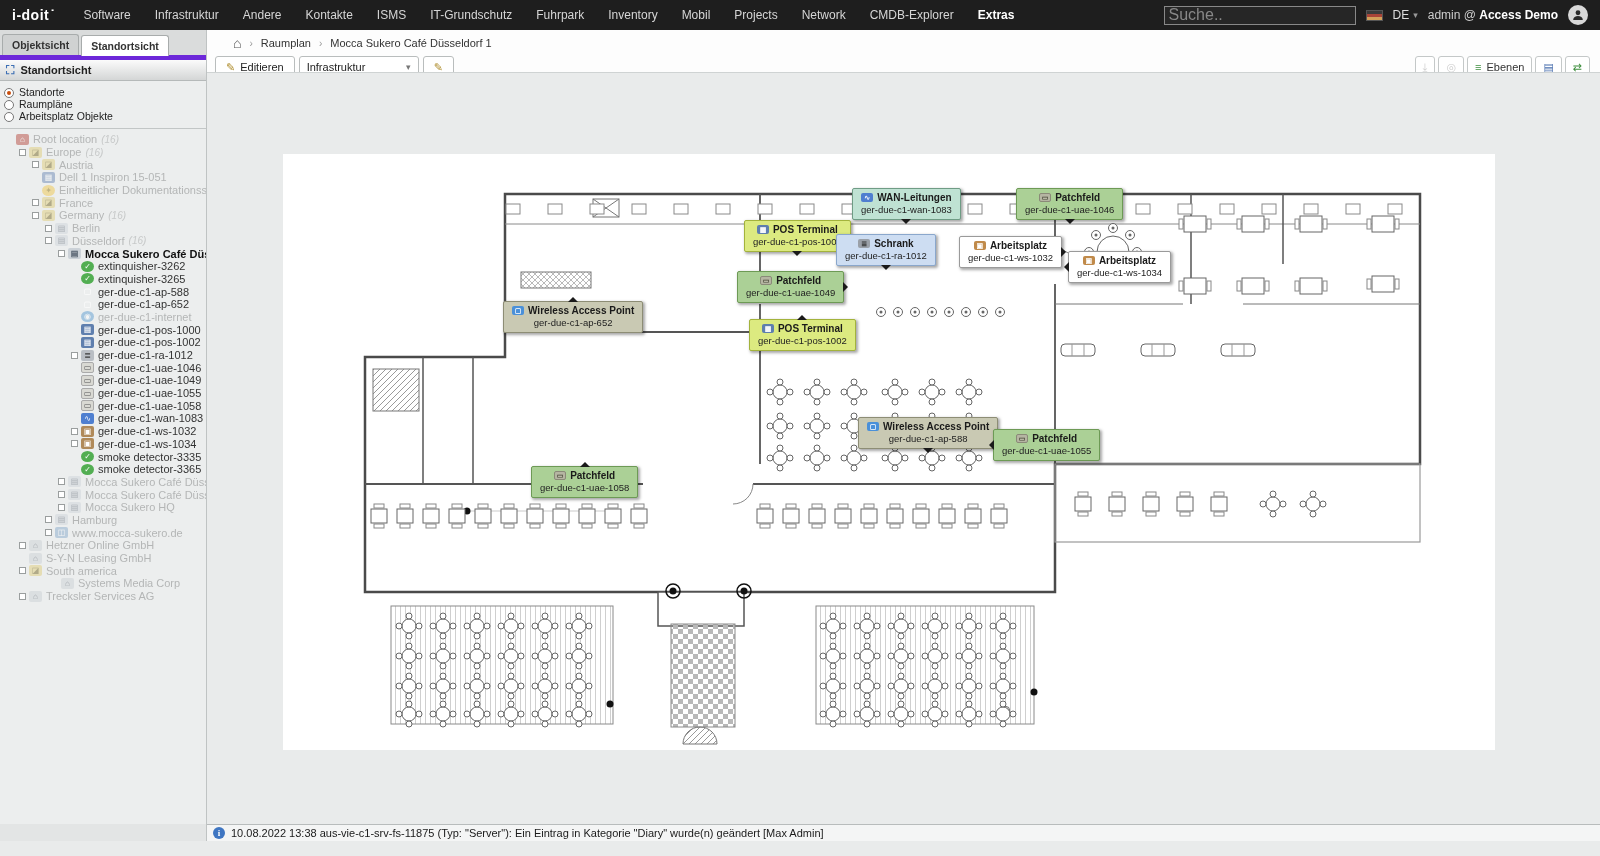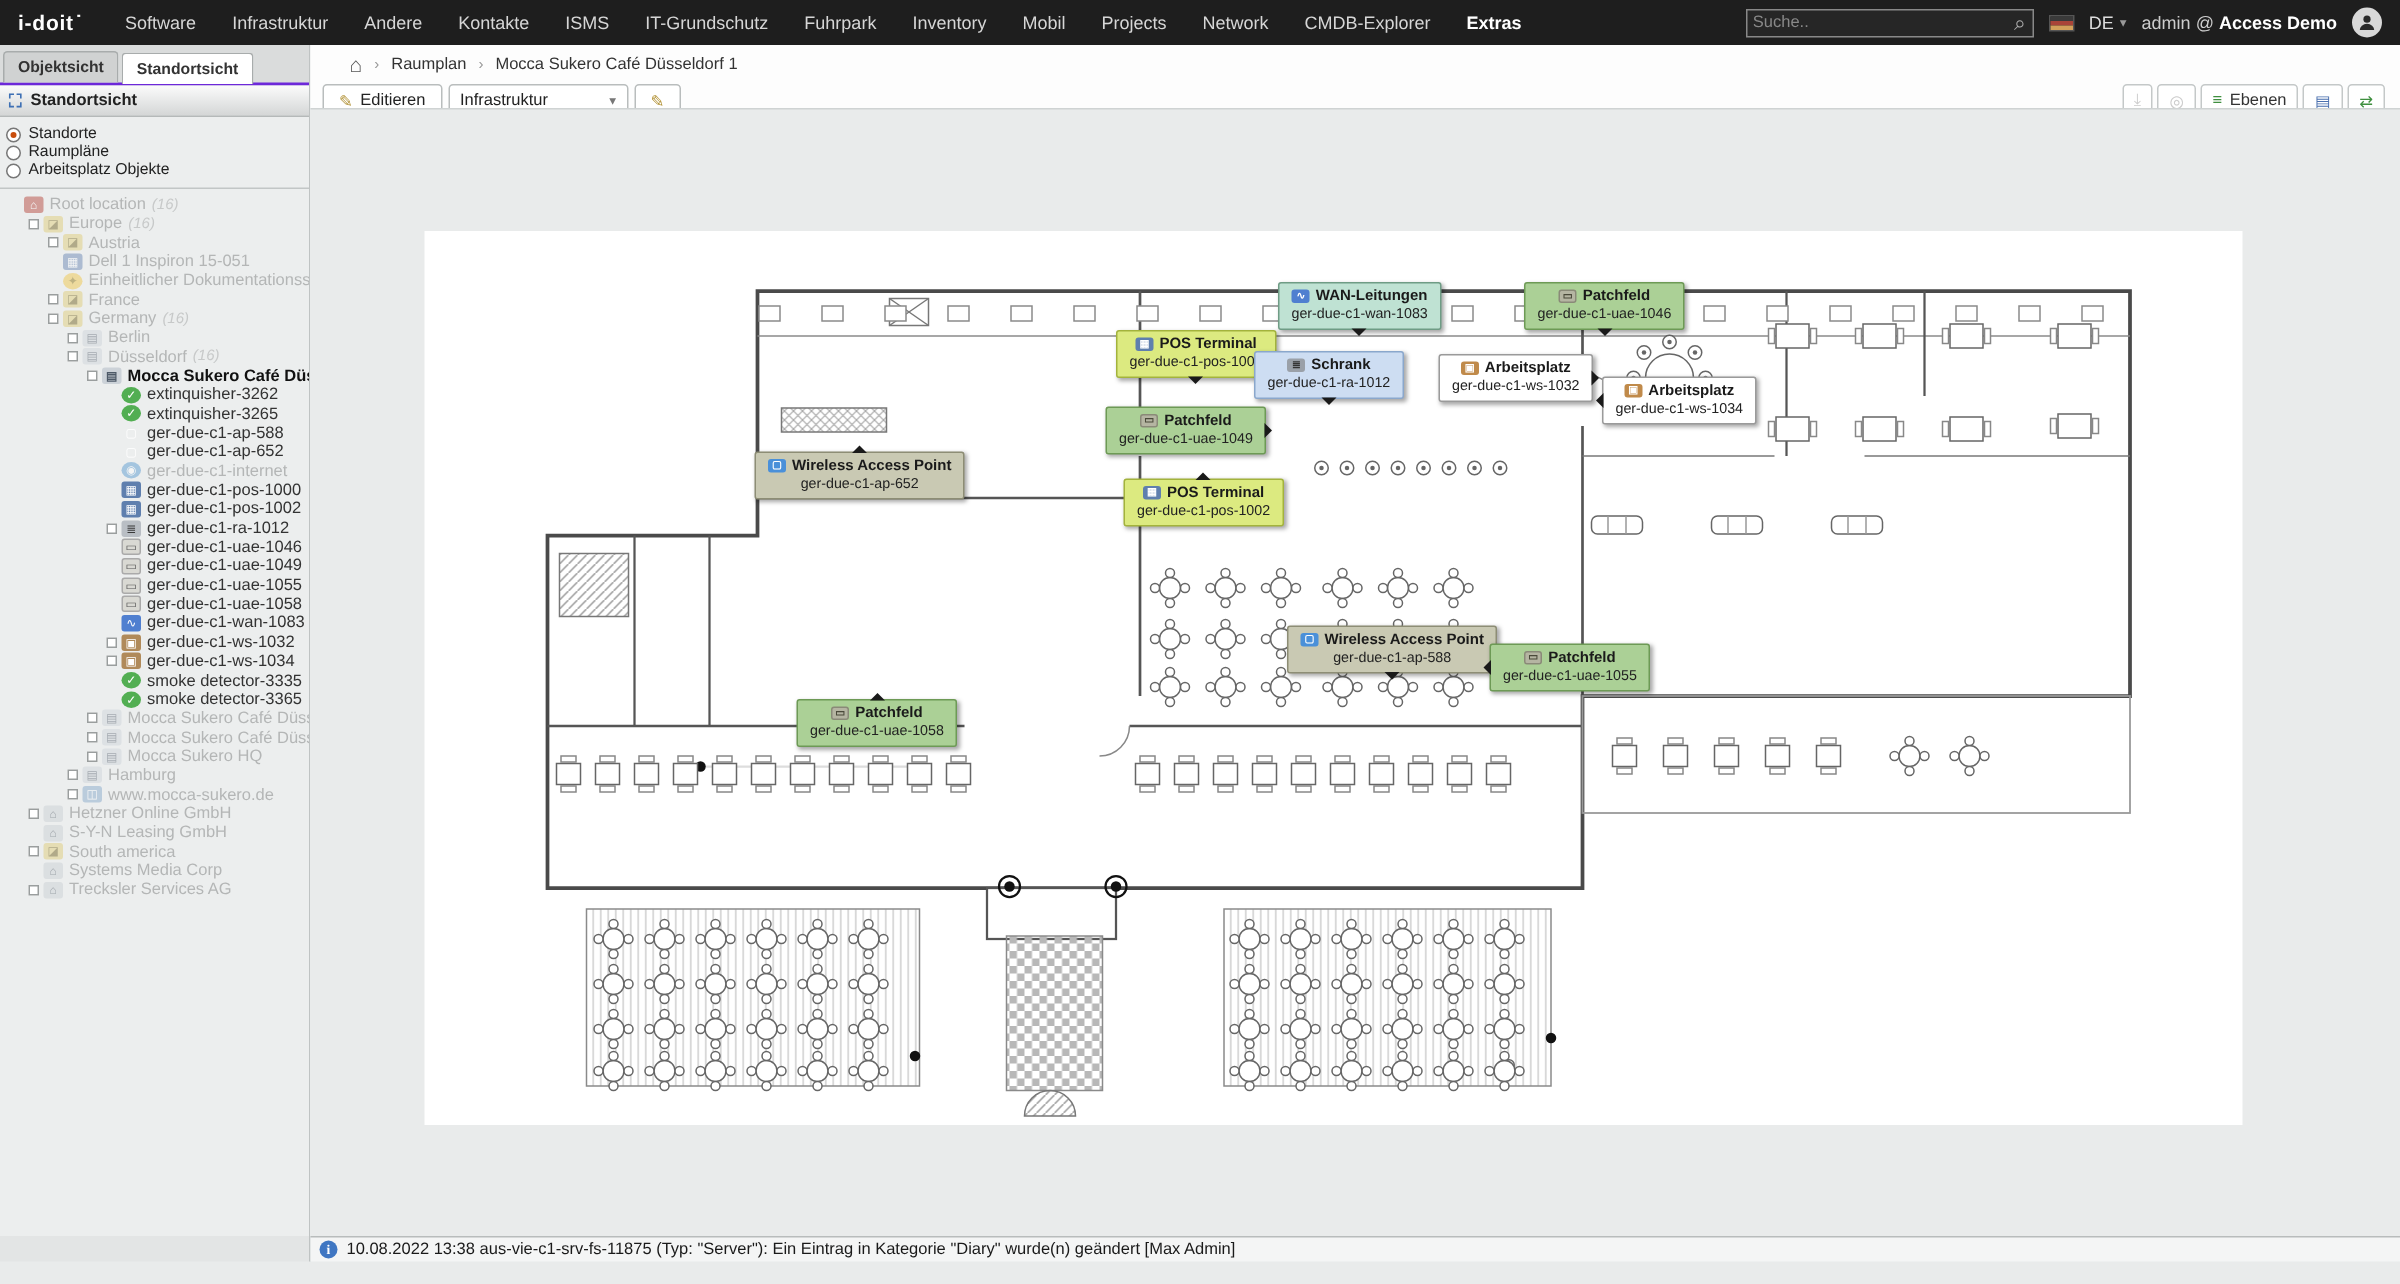--- a/index.html
+++ b/index.html
@@ -8,35 +8,35 @@
 
   
   .topnav{height:30px;background:#1e1e1e;display:flex;align-items:center;color:#ddd;font-size:12px;flex:0 0 30px}
   .logo{font-weight:bold;color:#fff;font-size:14px;padding:0 16px 0 12px;letter-spacing:.5px}
   .logo::after{content:"˙";margin-left:1px;color:#fff}
   .nav-items{display:flex;align-items:center;height:100%}
   .nav-item{padding:0 12px;height:100%;display:flex;align-items:center;cursor:pointer;color:#d6d6d6}
   .nav-item.active{font-weight:bold;color:#fff}
   .nav-right{margin-left:auto;display:flex;align-items:center;gap:10px;padding-right:12px}
   .searchbox{display:flex;align-items:center;border:1px solid #888;background:#262626;width:192px;height:19px;padding:0 4px}
-  .searchbox input{flex:1;background:transparent;border:0;outline:none;color:#ccc;font-size:11px}
+  .searchbox input{flex:1;background:transparent;border:0;outline:none;color:#ccc;font-size:16px}
   .searchbox input::placeholder{color:#888}
   .mag{color:#aaa;font-size:14px;line-height:14px;cursor:pointer}
   .flag{width:17px;height:11px;display:inline-flex;flex-direction:column;border:1px solid #555}
   .flag i{flex:1}.flag i:nth-child(1){background:#3a3a3a}.flag i:nth-child(2){background:#a94438}.flag i:nth-child(3){background:#d2a05a}
   .lang{color:#ddd;cursor:pointer;display:flex;align-items:center;gap:4px}
   .chev{font-size:9px;color:#999}
   .user{color:#ccc;cursor:pointer}.user b{color:#fff}
   .avatar{width:20px;height:20px;border-radius:50%;background:#d8d8d8;display:inline-flex;align-items:center;justify-content:center;cursor:pointer}
   .avatar svg{width:12px;height:12px;fill:#2a2a2a}
 
   
   .mainrow{flex:1;display:flex;min-height:0}
   .sidebar{width:207px;flex:0 0 207px;background:#e3e5e5;border-right:1px solid #bfc3c3;display:flex;flex-direction:column}
-  .side-tabs{display:flex;gap:2px;padding:4px 2px 0 2px;border-bottom:2px solid #6d28d9;background:#dadcdc}
+  .side-tabs{display:flex;gap:2px;padding:4px 2px 0 2px;border-bottom:5px solid #6d28d9;background:#dadcdc}
   .side-tab{font-size:10.5px;font-weight:bold;color:#333;background:#d0d2d2;border:1px solid #a8acac;border-bottom:none;border-radius:3px 3px 0 0;padding:4px 9px;cursor:pointer}
   .side-tab.active{background:#fff;position:relative;top:1px}
   .panel-head{height:21px;display:flex;align-items:center;gap:6px;font-size:11px;font-weight:bold;color:#222;background:linear-gradient(#fbfbfb,#d4d6d6);border-bottom:1px solid #b5b9b9;padding:0 6px}
   .sel-ico{color:#3d6fb4;font-size:12px;line-height:12px}
   .radios{padding:5px 6px 6px 4px;border-bottom:1px solid #c2c6c6;background:#eceeee}
   .radio-row{display:flex;align-items:flex-end;gap:5px;font-size:10.5px;color:#222;line-height:12px;cursor:pointer}
   .rb{width:10px;height:10px;border-radius:50%;border:1px solid #777;background:#fff;position:relative;flex:0 0 10px}
   .rb.on::after{content:"";position:absolute;left:2px;top:2px;width:4px;height:4px;border-radius:50%;background:#c94d0c}
   .tree{flex:1;overflow:hidden;background:#eceeee;padding:4px 0 0 0;font-size:11px}
   .trow{display:flex;align-items:center;height:12.7px;white-space:nowrap;cursor:pointer;color:#333}
@@ -350,21 +350,21 @@
           <div class="trow muted" style="padding-left: 19px;">
             <span class="noexp"></span>
             <span class="ti org">⌂</span>
             <span>S-Y-N Leasing GmbH</span>
           </div>
           <div class="trow muted" style="padding-left: 19px;">
             <span class="exp"></span>
             <span class="ti map">◪</span>
             <span>South america</span>
           </div>
-          <div class="trow muted" style="padding-left: 19px;">
+          <div class="trow muted" style="padding-left: 19px; margin-left: 32px;">
             <span class="noexp"></span>
             <span class="ti org">⌂</span>
             <span>Systems Media Corp</span>
           </div>
           <div class="trow muted" style="padding-left: 19px;">
             <span class="exp"></span>
             <span class="ti org">⌂</span>
             <span>Trecksler Services AG</span>
           </div>
         </div>

